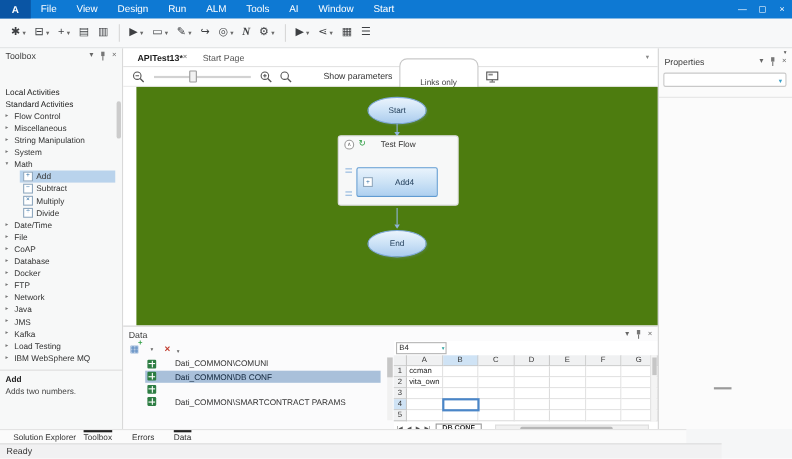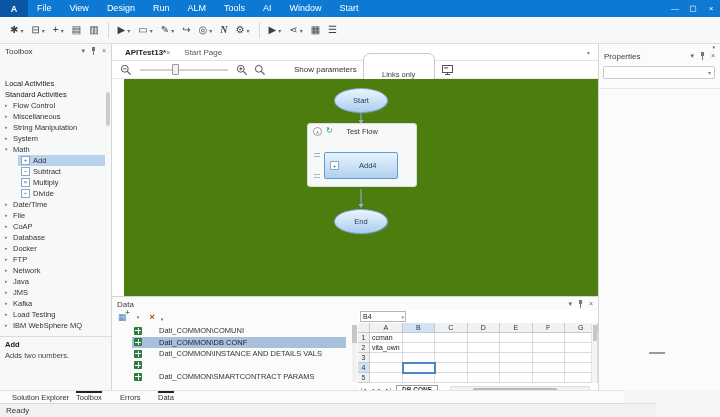--- a/index.html
+++ b/index.html
@@ -423,24 +423,20 @@
       <div class="drow">
           <span class="xl-ic"></span>
           <span>Dati_COMMON\COMUNI</span>
         </div>
       <div class="drow sel">
           <span class="xl-ic"></span>
           <span>Dati_COMMON\DB CONF</span>
         </div>
       <div class="drow">
           <span class="xl-ic"></span>
-          <span>Dati_COMMON\INSTANCE AND DETAILS VALS</span>
-        </div>
-      <div class="drow">
-          <span class="xl-ic"></span>
         </div>
       <div class="drow">
           <span class="xl-ic"></span>
           <span>Dati_COMMON\SMARTCONTRACT PARAMS</span>
         </div>
     </div>
     <div id="dp-vscroll">
         <div class="thumb"></div>
       </div>
 

